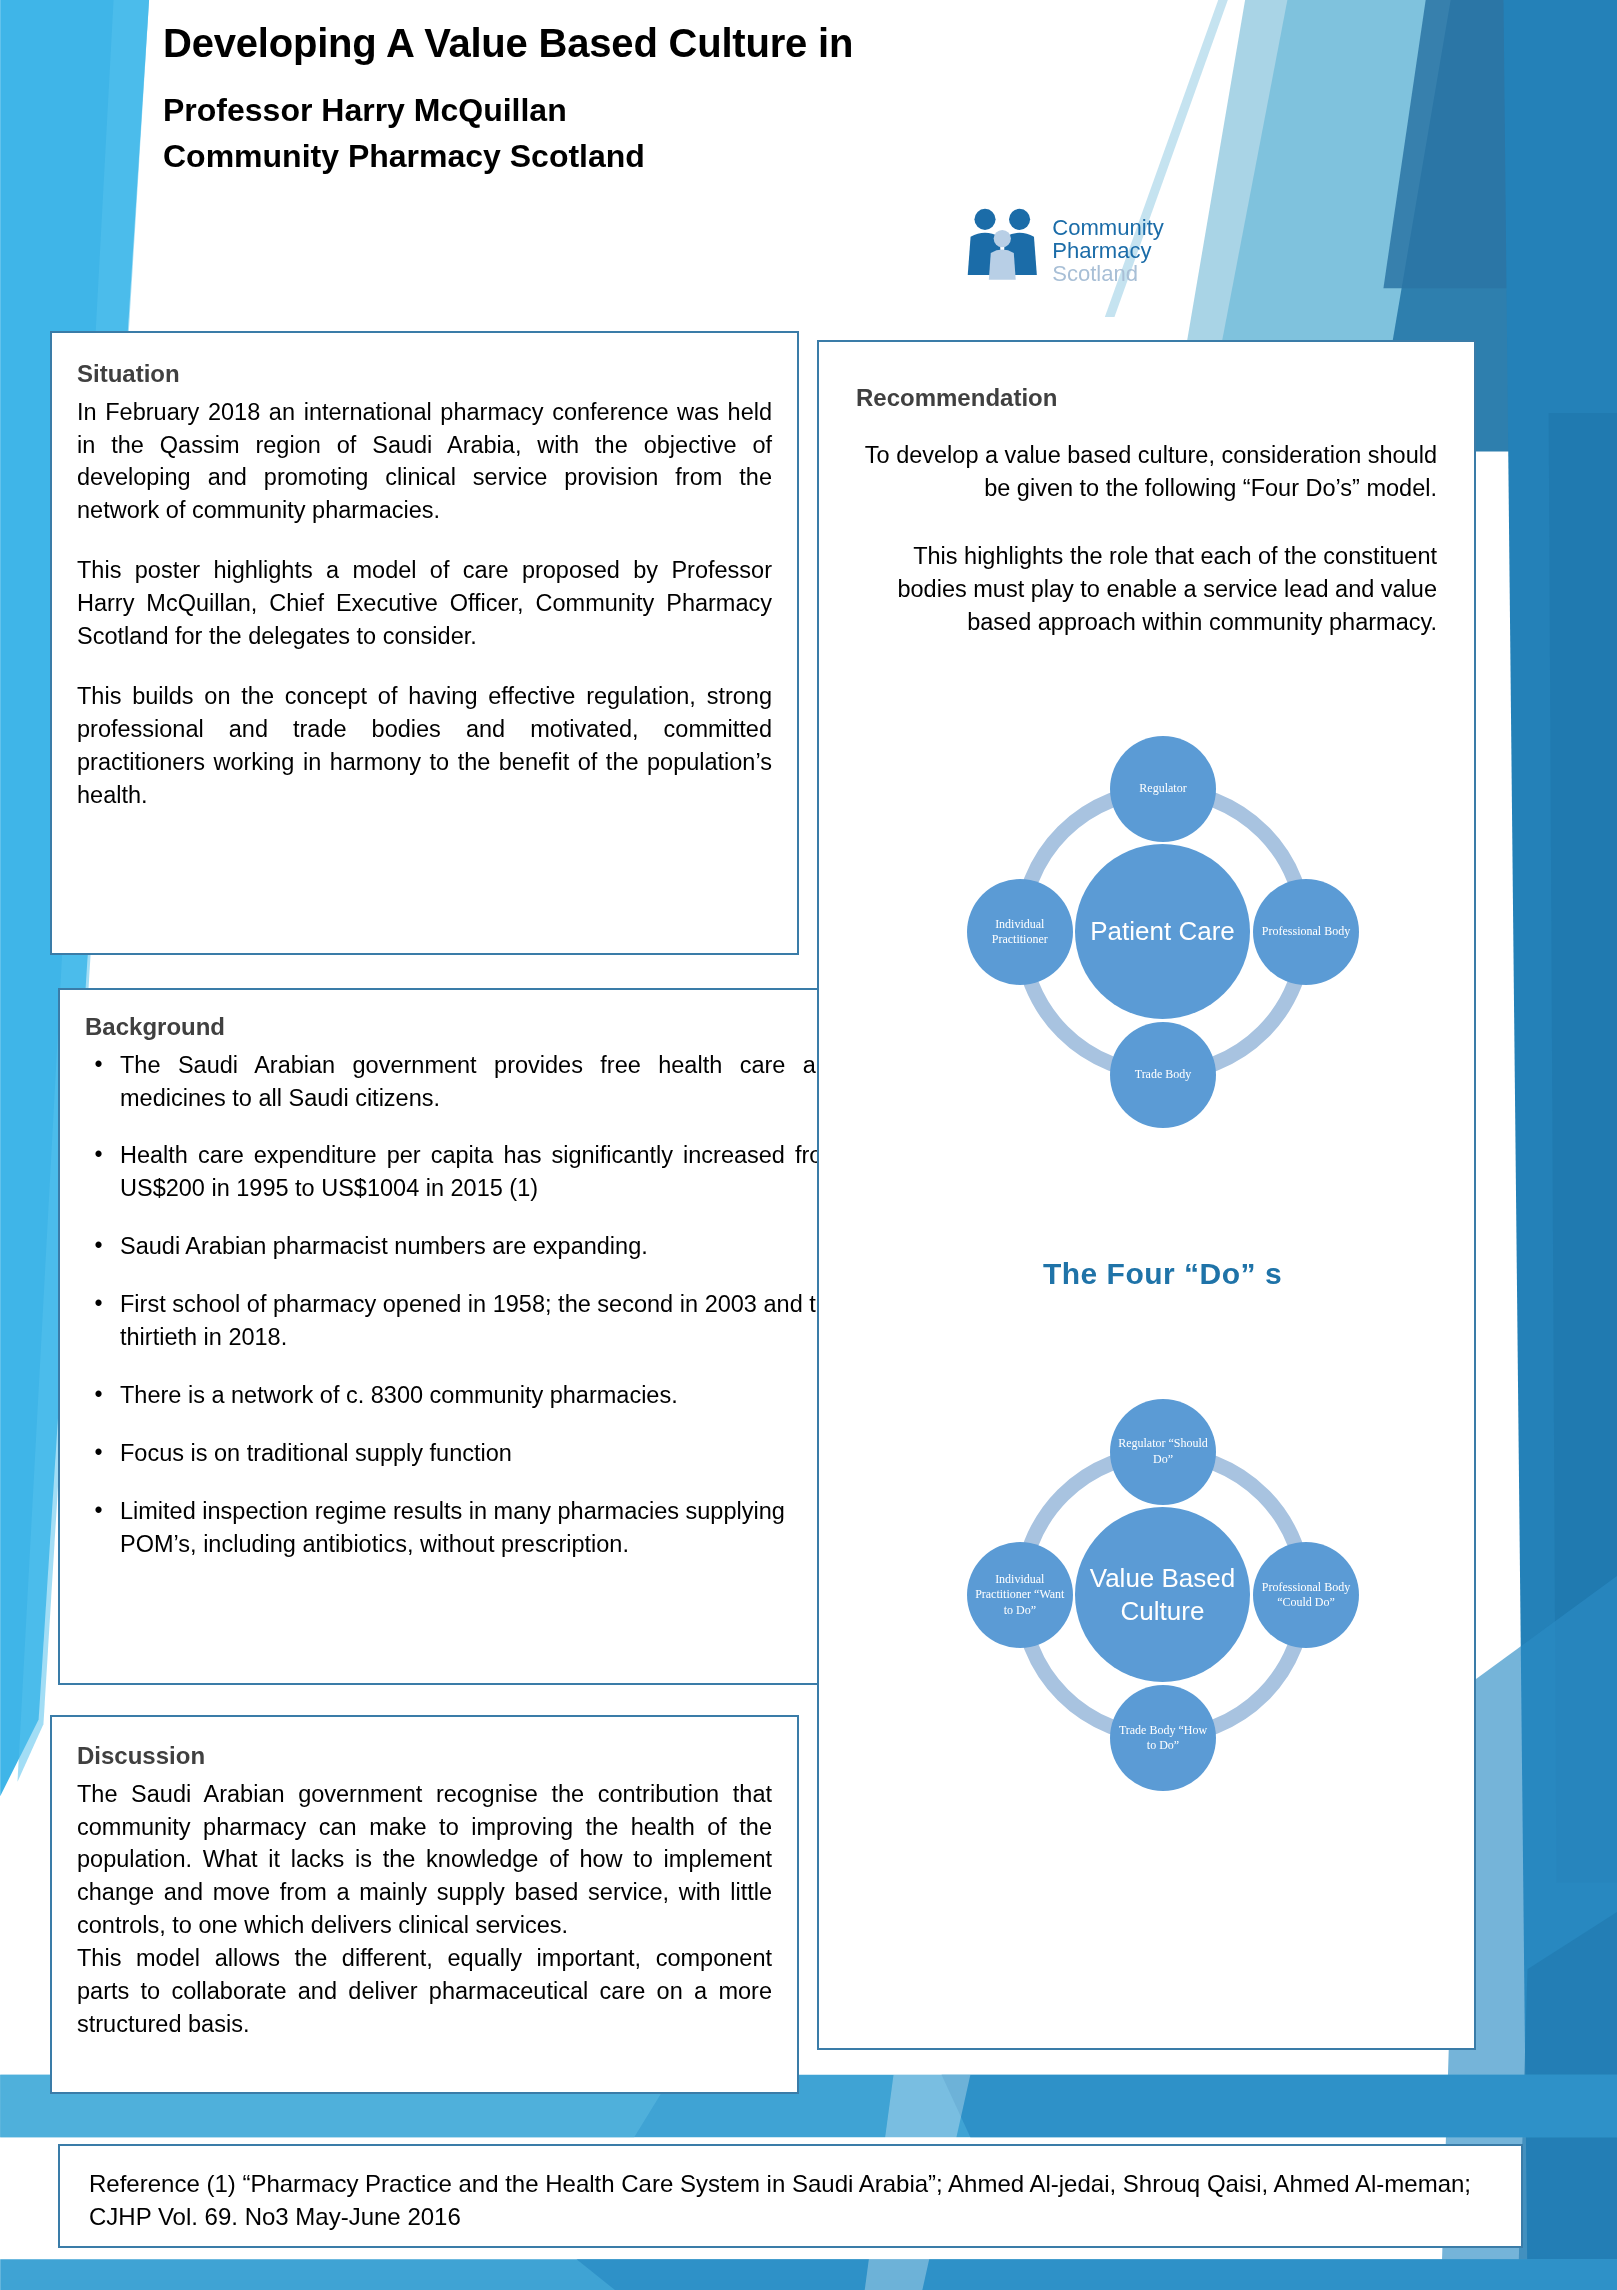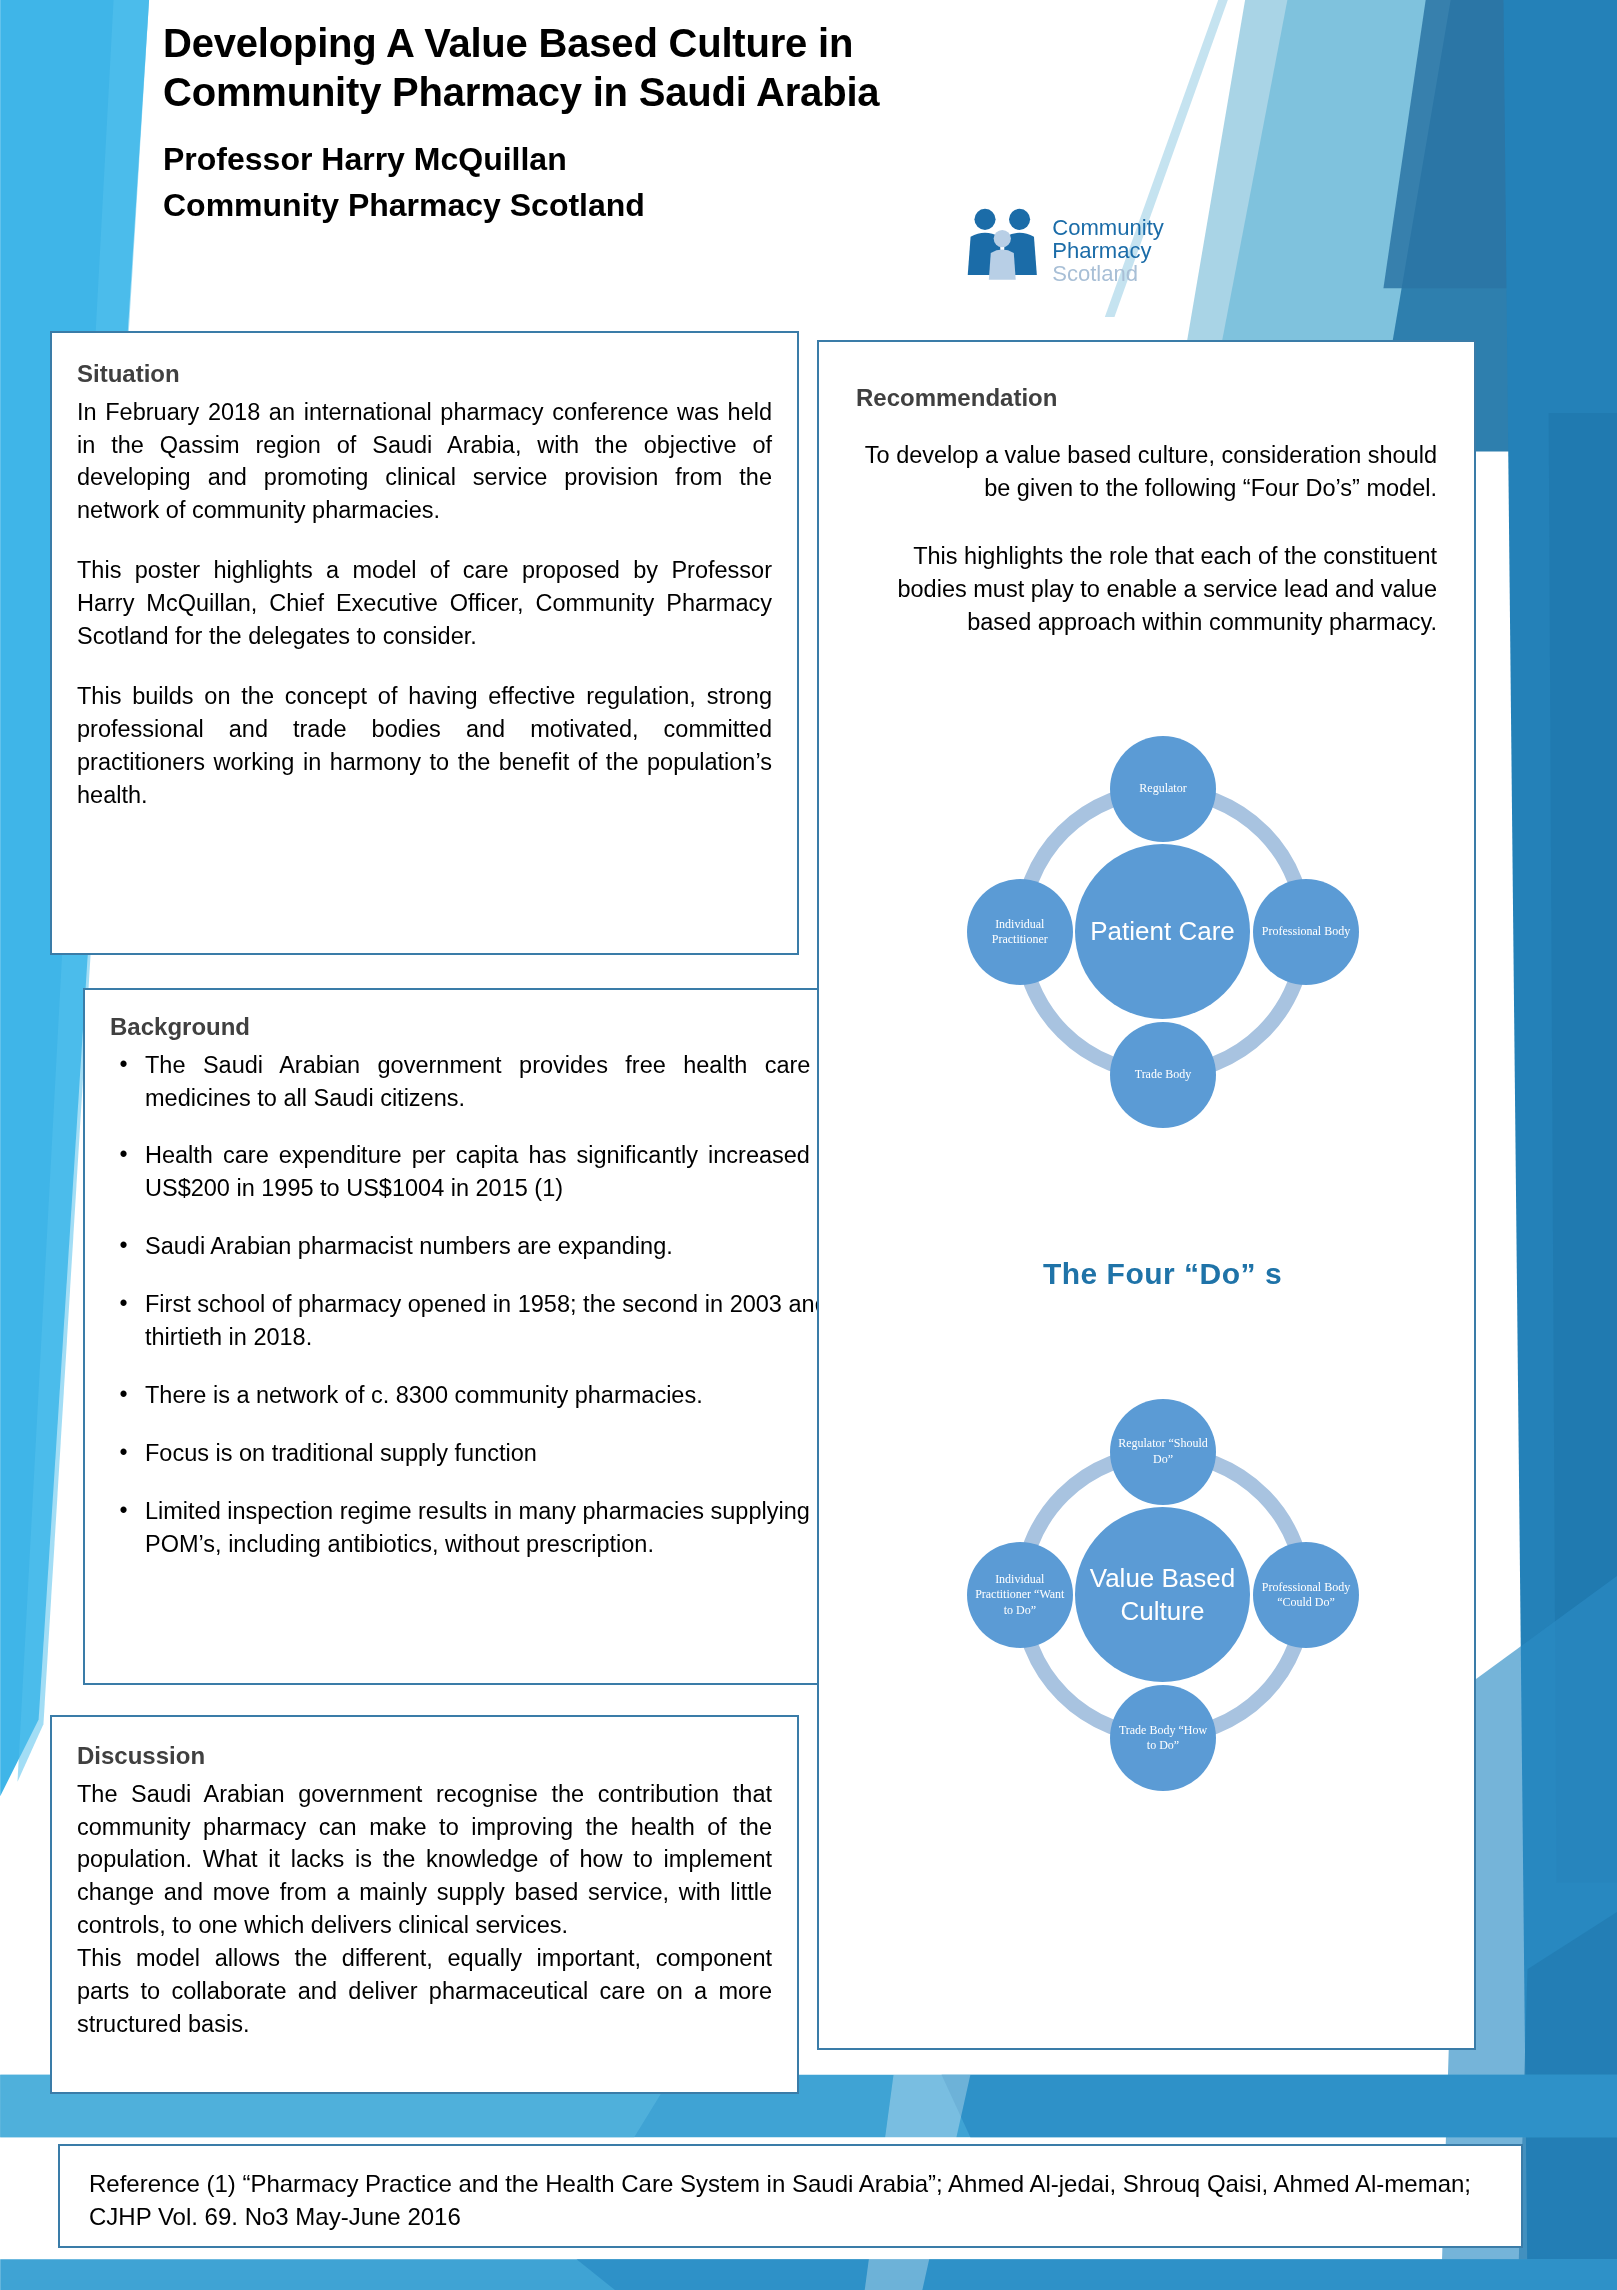--- a/index.html
+++ b/index.html
@@ -88,21 +88,20 @@
   #situation-panel {
     left: 50px; top: 331px;
     width: 749px; height: 624px;
     padding: 27px 25px 19px 25px;
   }
   
   #background-panel {
     left: 58px; top: 988px;
     width: 818px; height: 697px;
     padding: 23px 32px 19px 25px;
-    margin-left: 25px;
   }
   
   #discussion-panel {
     left: 50px; top: 1715px;
     width: 749px; height: 379px;
     padding: 25px 25px 17.3px 25px;
   }
   
   #reference-panel {
     left: 58px; top: 2144px;
@@ -244,21 +243,20 @@
 
       <polygon points="930,2160 1010,2160 960,2384 900,2384" fill="#ffffff" opacity="0.30"></polygon>
 
       <polygon points="1268,0 1278,0 1160,330 1150,330" fill="#7fc2dd" opacity="0.45"></polygon>
     </svg>
   </div>
 
   <div class="header">
     <h1 class="poster-title">
       <span class="title-line">Developing A Value Based Culture in</span>
-      <span class="title-line">Community Pharmacy in Saudi Arabia</span>
     </h1>
     <div class="author-block">
       <span class="author-line">Professor Harry McQuillan</span>
       <span class="author-line">Community Pharmacy Scotland</span>
     </div>
   </div>
 
   <div class="logo">
     <svg width="240" height="96" viewBox="0 0 250 100">
 

